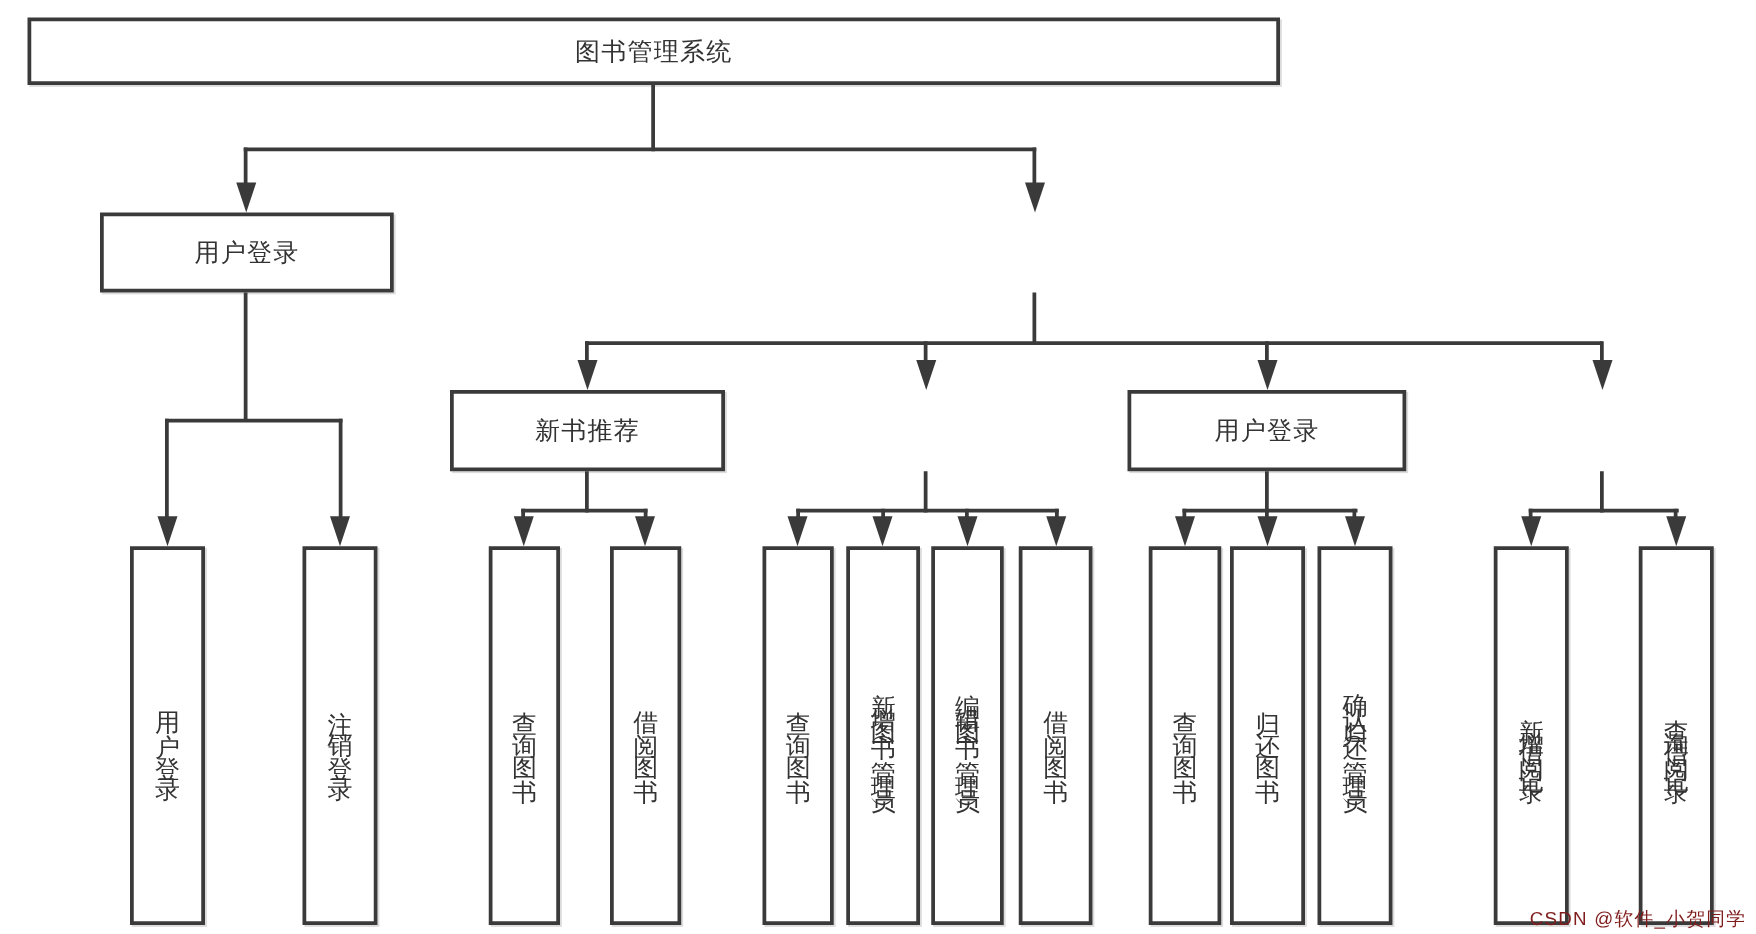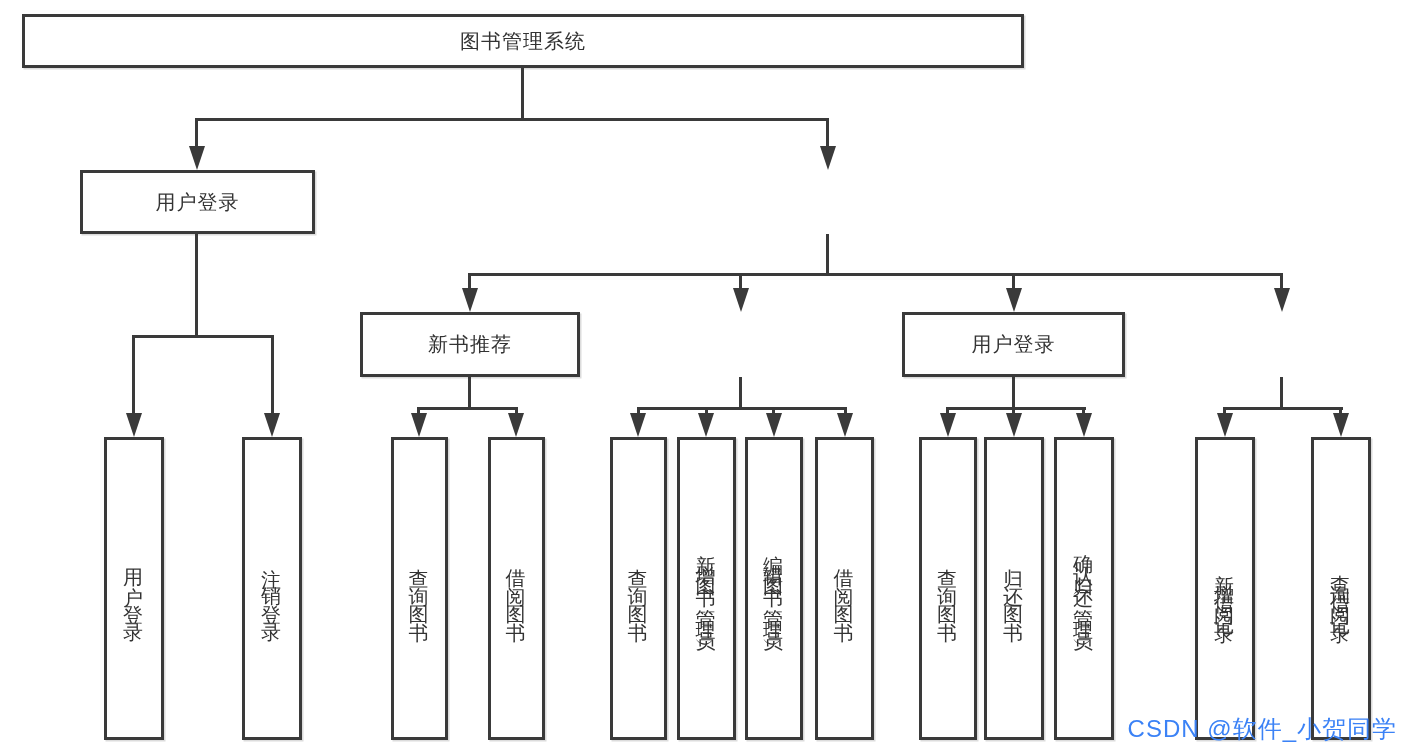--- a/index.html
+++ b/index.html
@@ -38,22 +38,22 @@
     border-left:8px solid transparent;
     border-right:8px solid transparent;
     border-top:24px solid #3a3a3a;
   }
 
   
   #watermark{
     position:absolute;
     right:8px;
     bottom:2px;
-    color:#3b82f6;
-    font-size:24px;
+    color:#7f1d1d;
+    font-size:15px;
     z-index:10;
     letter-spacing:1px;
   }
 </style>
 </head>
 <body>
 
 <div id="stage">
 
   <div class="node" style="left:22px;top:14px;width:1002px;height:54px">

